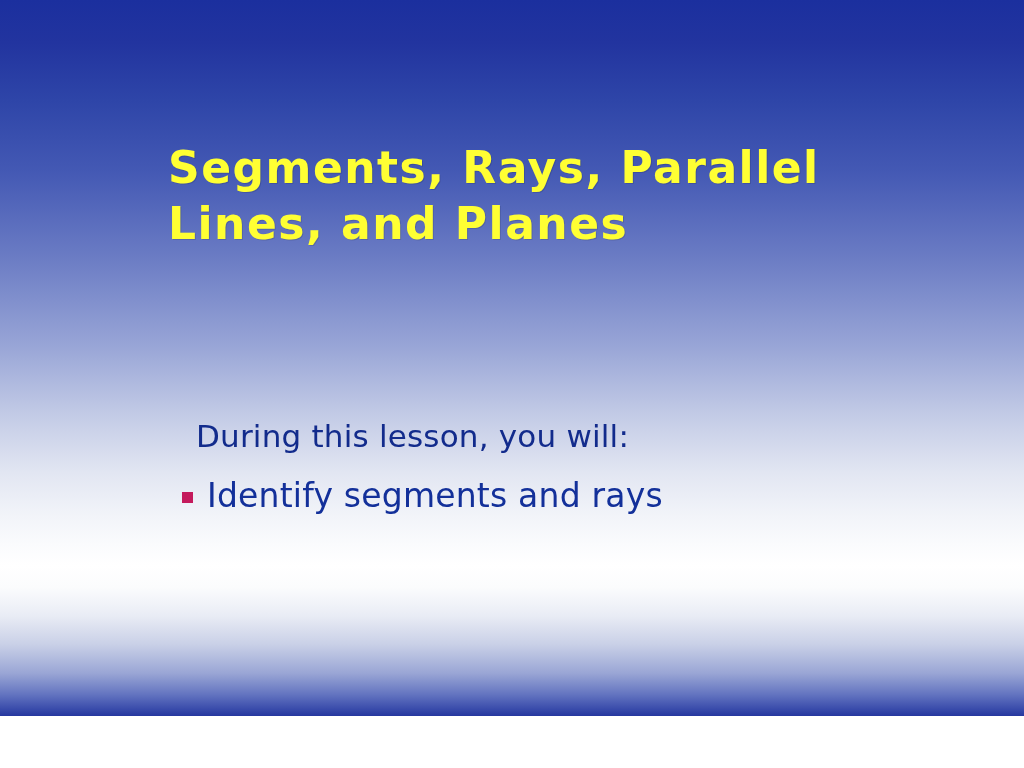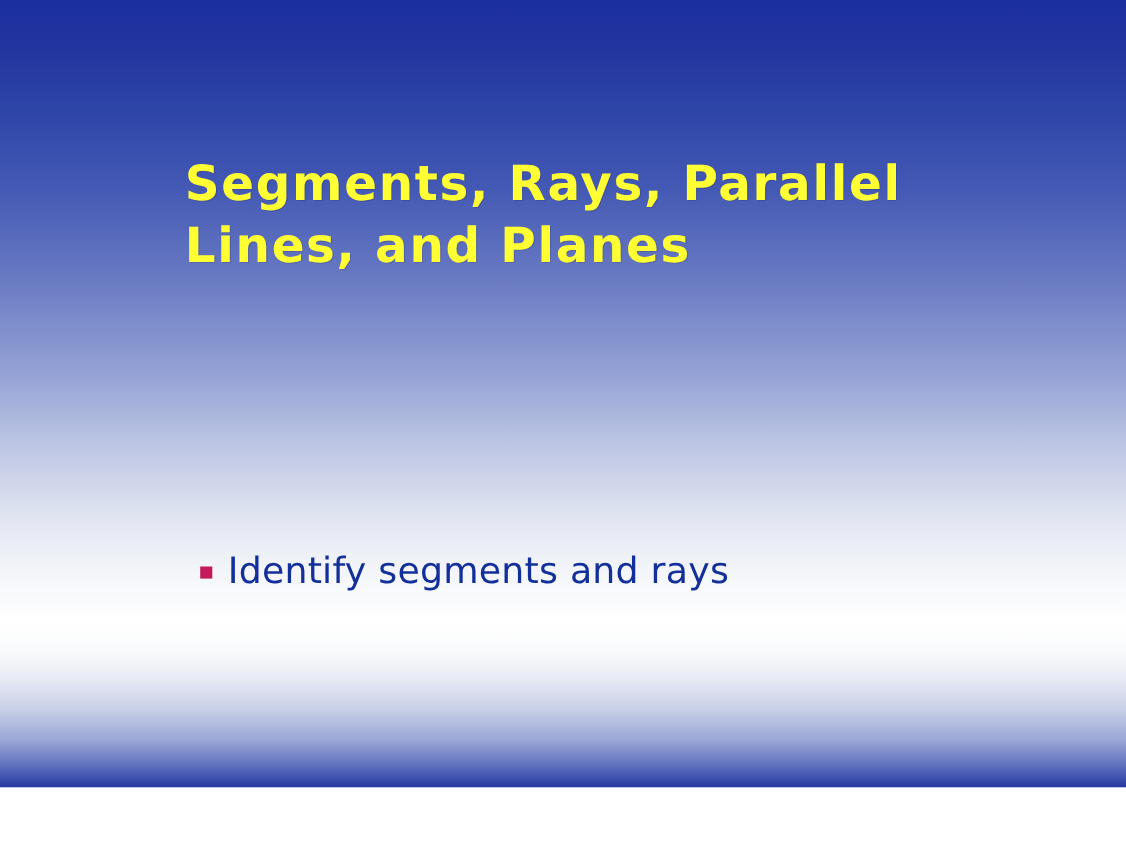--- a/index.html
+++ b/index.html
@@ -55,21 +55,21 @@
     left: 196px;
     top: 418px;
     color: #122b8c;
     font-family: "DejaVu Sans", sans-serif;
     font-size: 31px;
     letter-spacing: 0.2px;
   }
   .bullets {
     position: absolute;
     left: 182px;
-    top: 499px;
+    top: 476px;
     width: 760px;
   }
   .bullet-row {
     display: flex;
     align-items: baseline;
     margin-bottom: 26px;
   }
   .bullet-marker {
     display: inline-block;
     width: 11px;
@@ -87,20 +87,21 @@
     letter-spacing: 0.2px;
   }
 </style>
 </head>
 <body>
 
 <div class="slide">
 
   <div class="title">Segments, Rays, Parallel Lines, and Planes</div>
 
+  <div class="intro">During this lesson, you will:</div>
 
   <div class="bullets">
 
     <div class="bullet-row">
       <span class="bullet-marker"></span>
       <span class="bullet-text">Identify segments and rays</span>
     </div>
 
 
   </div>

